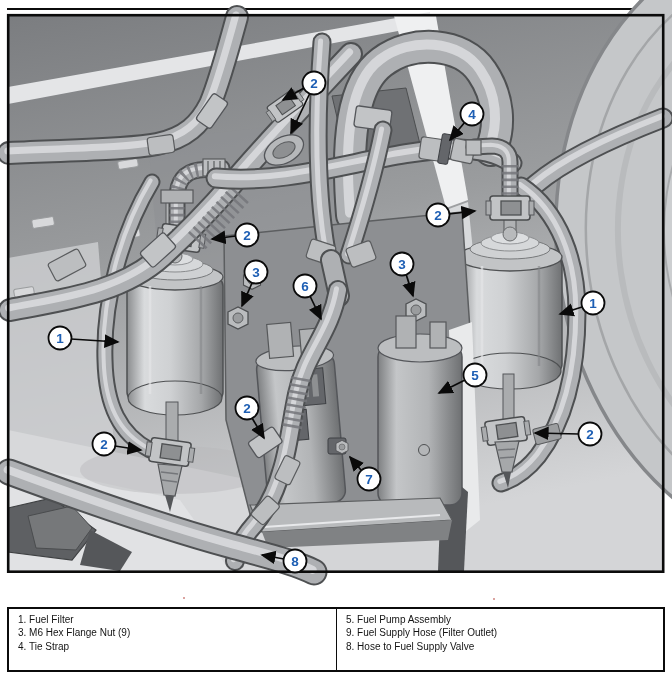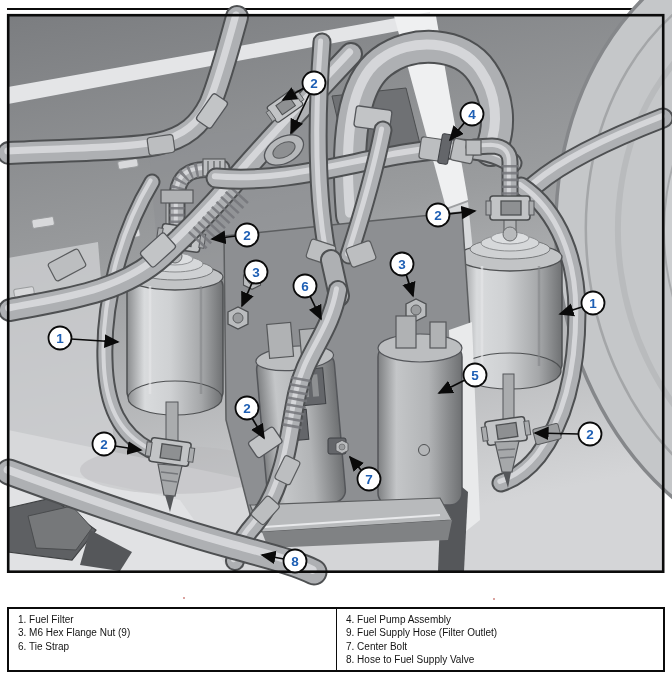--- a/index.html
+++ b/index.html
@@ -382,24 +382,23 @@
     <circle cx="295" cy="561" r="11.5"></circle>
         <text x="295" y="565.6">8</text>
   </g>
 </svg>
 </div>
 
 <div class="legend">
   <div class="col">
     <div>1. Fuel Filter</div>
     <div>3. M6 Hex Flange Nut (9)</div>
-    <div>6. Tie Strap</div>
+    <div>4. Tie Strap</div>
   </div>
   <div class="col right">
-    <div>4. Fuel Pump Assembly</div>
+    <div>5. Fuel Pump Assembly</div>
     <div>9. Fuel Supply Hose (Filter Outlet)</div>
-    <div>7. Center Bolt</div>
     <div>8. Hose to Fuel Supply Valve</div>
   </div>
 </div>
 
 <div class="speck" style="left:183px;top:597px"></div>
 <div class="speck" style="left:493px;top:598px"></div>
 
 </body></html>

